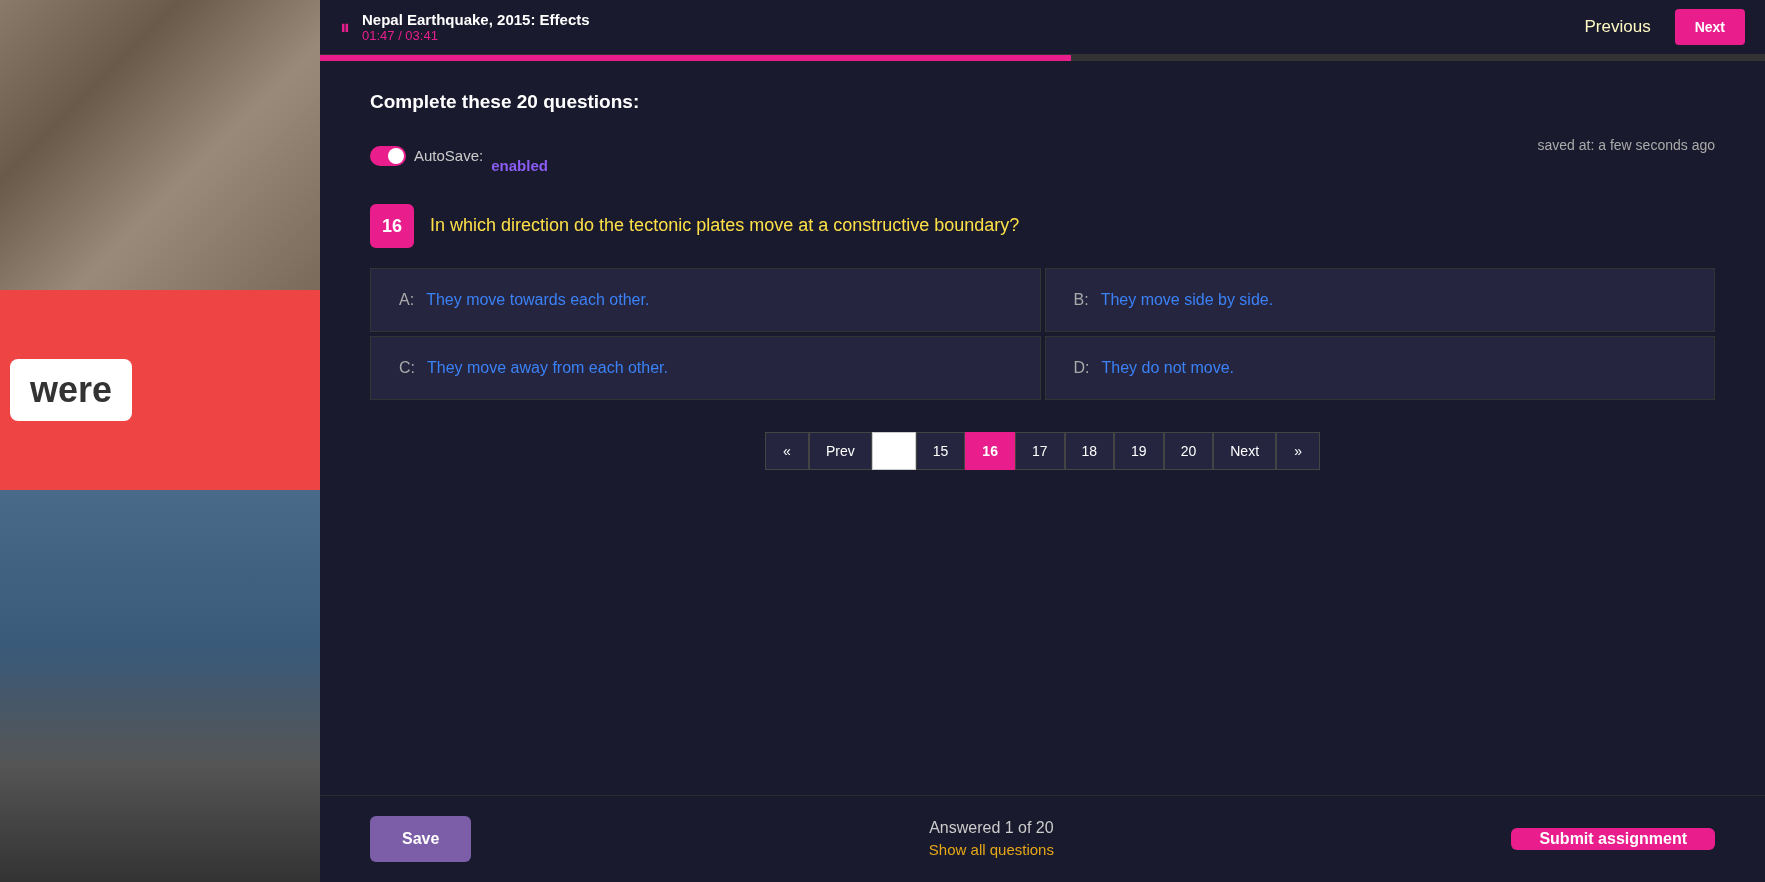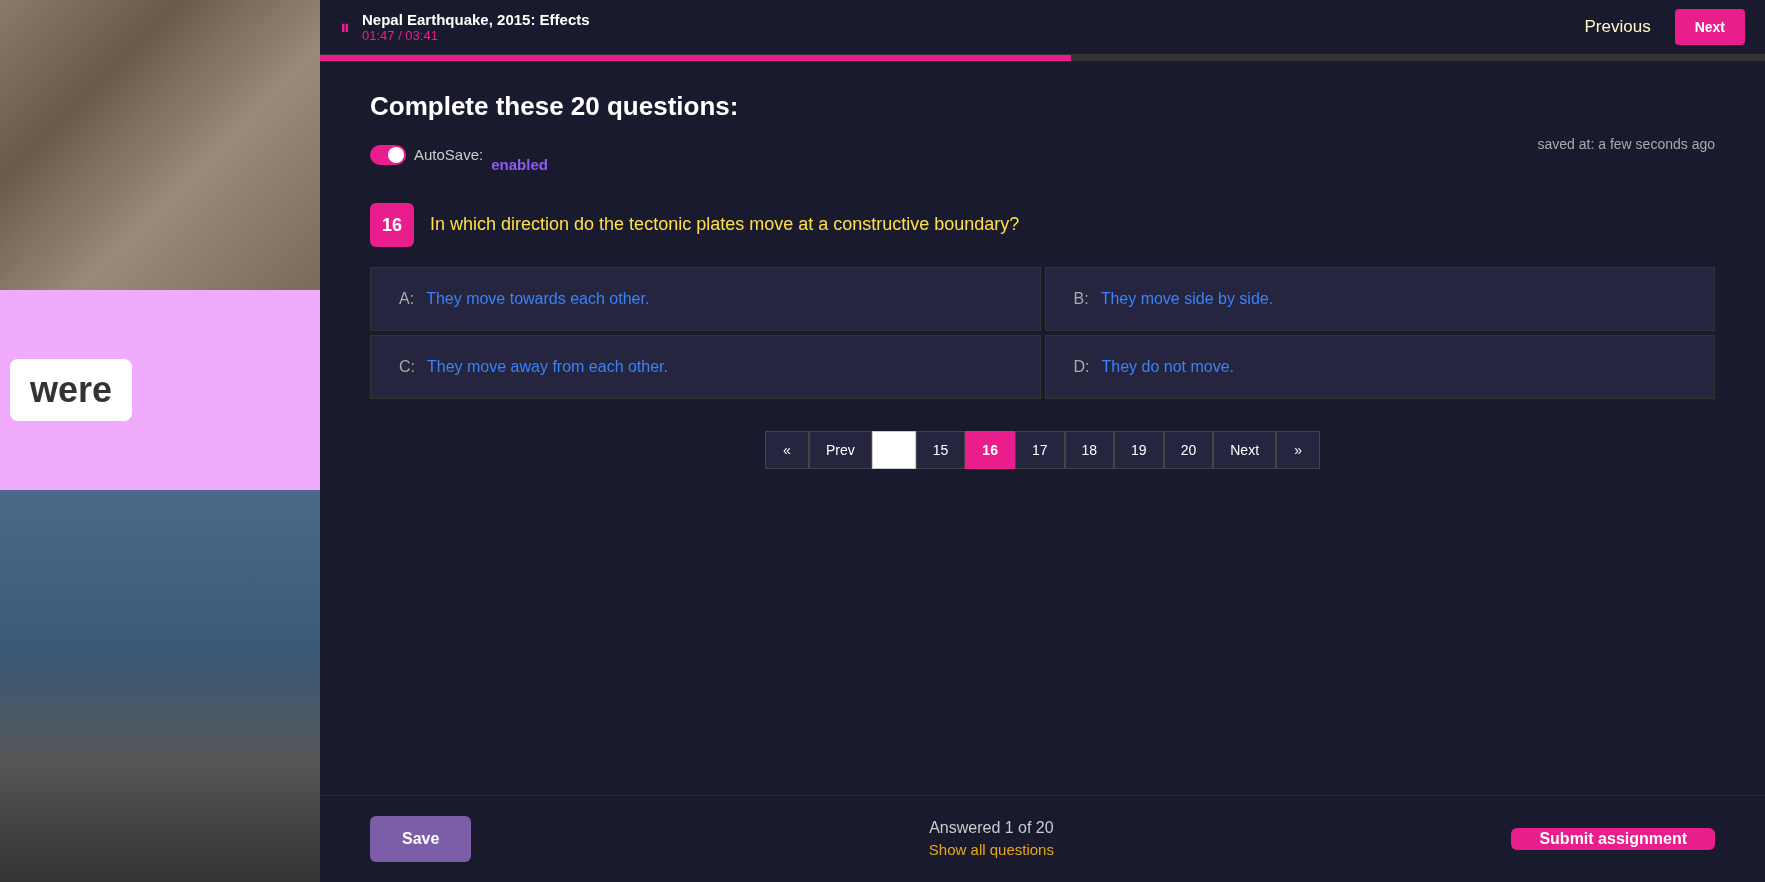--- a/index.html
+++ b/index.html
@@ -26,21 +26,21 @@
       width: 100%;
       height: 290px;
       background: #555;
       display: flex;
       align-items: center;
       justify-content: center;
     }
     .left-panel-img-middle {
       width: 100%;
       height: 200px;
-      background: #f0abfc;
+      background: #ef4444;
       display: flex;
       align-items: center;
       justify-content: center;
       position: relative;
     }
     .word-bubble {
       background: white;
       color: #333;
       font-size: 36px;
       font-weight: bold;
@@ -132,24 +132,24 @@
       width: 52%;
     }
 
     
     .content-area {
       padding: 30px 50px;
       flex: 1;
     }
 
     .page-heading {
-      font-size: 26px;
-      font-weight: bold;
-      color: #fff;
-      margin-bottom: 14px;
+      font-size: 19px;
+      font-weight: bold;
+      color: #fff;
+      margin-bottom: 24px;
     }
 
     
     .autosave-row {
       display: flex;
       align-items: flex-start;
       justify-content: space-between;
       margin-bottom: 30px;
     }
     .autosave-left {

